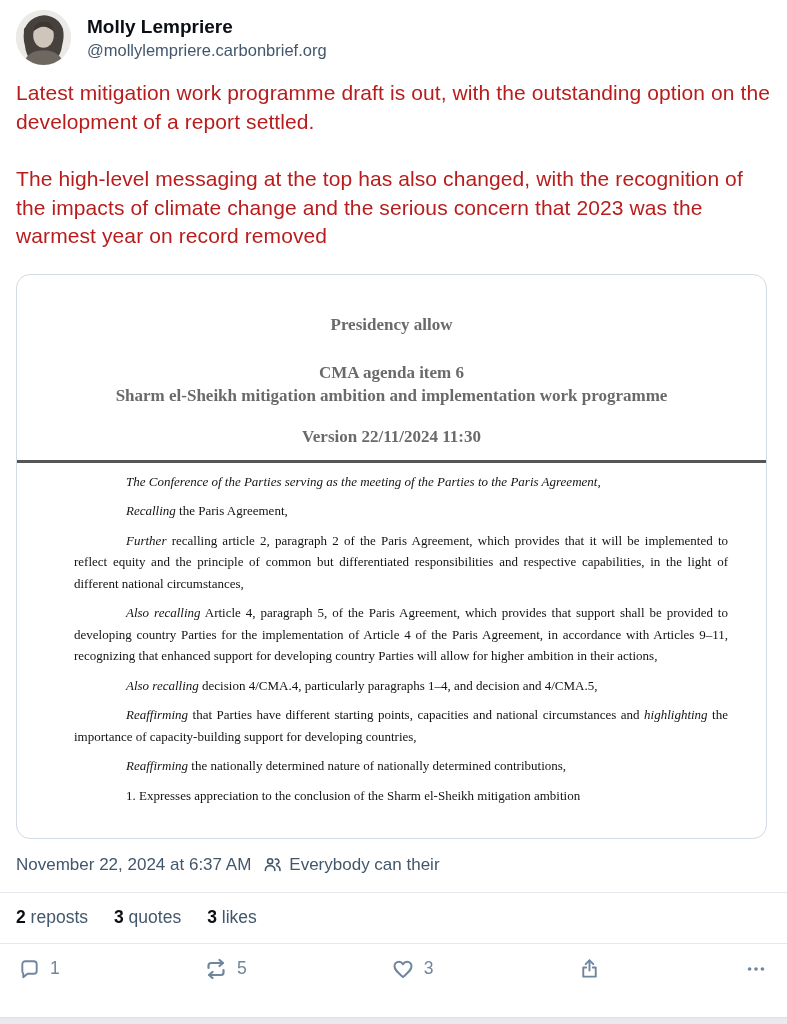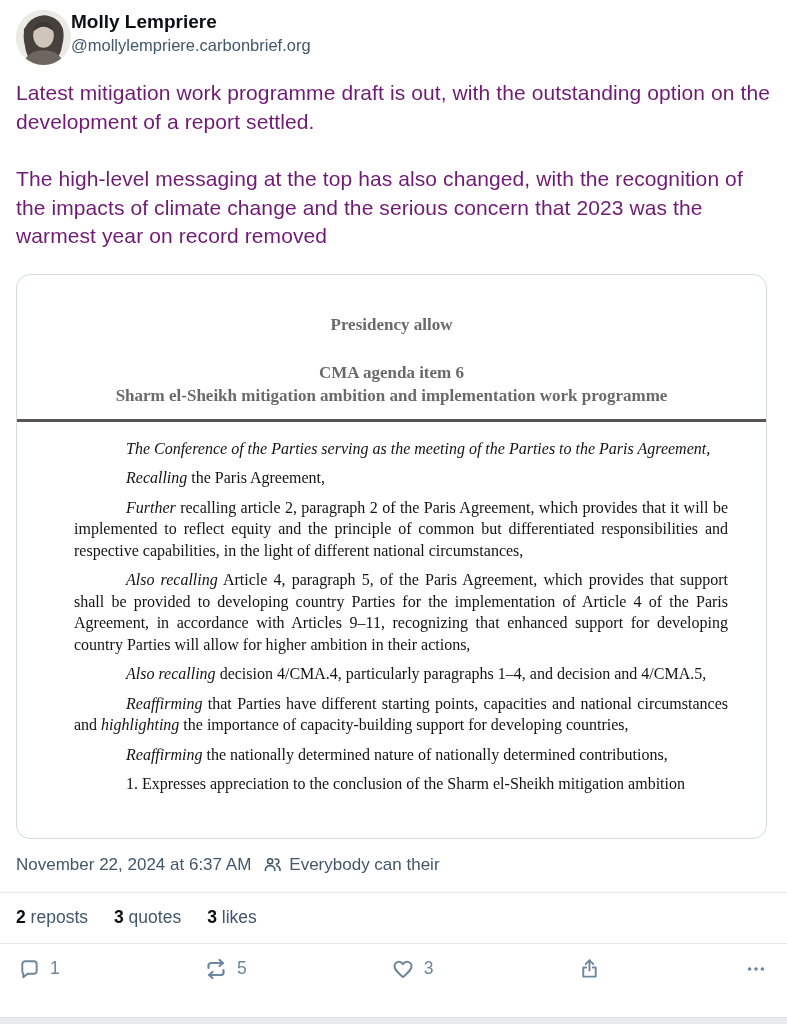--- a/index.html
+++ b/index.html
@@ -2,41 +2,41 @@
 <html><head>
 <meta charset="utf-8">
 <style>
   * { box-sizing: border-box; margin: 0; padding: 0; }
   html, body { background: #fff; }
   body { width: 787px; height: 1024px; font-family: "Liberation Sans", sans-serif; color: #0b0f14; }
   .page { position: relative; width: 787px; height: 1024px; overflow: hidden; background: #fff; }
   .post { padding: 10px 16px 0 16px; }
 
   
-  .post-header { display: flex; }
+  .post-header { display: flex; align-items: center; gap: 16px; }
   .avatar { width: 55px; height: 55px; border-radius: 50%; overflow: hidden; flex: 0 0 55px; background: #e8e6e3; cursor: pointer; }
   .avatar svg { display: block; width: 100%; height: 100%; }
   .display-name { font-size: 19px; font-weight: 700; line-height: 1.25; color: #0b0f14; cursor: pointer; }
   .handle { font-size: 16.5px; color: #42576c; margin-top: 2px; cursor: pointer; }
 
   
-  .post-text { margin-top: 14px; font-size: 21px; line-height: 1.36; color: #701a75; letter-spacing: .1px; }
+  .post-text { margin-top: 14px; font-size: 21px; line-height: 1.36; color: #b91c1c; letter-spacing: .1px; }
   .post-text p + p { margin-top: 29px; }
 
   
   .embed-card { display: block; margin-top: 23px; width: 751px; height: 565px;
     border: 1px solid #d3dae1; border-radius: 14px; overflow: hidden; background: #fff; cursor: pointer; }
   .doc { font-family: "Liberation Serif", serif; }
   .doc-head { text-align: center; color: #6a6a6a; font-weight: 700; padding-top: 40px; }
   .doc-title { font-size: 17px; }
   .doc-sub1 { font-size: 17px; margin-top: 28px; }
   .doc-sub2 { font-size: 17px; margin-top: 3px; }
   .doc-version { font-size: 17px; margin-top: 21px; }
   .doc-rule { border: none; border-top: 3px solid #565656; margin-top: 13px; }
-  .doc-body { margin: 16px 38px 0 57px; font-size: 16px; line-height: 21.5px; color: #131313;
+  .doc-body { margin: 8px 38px 0 57px; font-size: 13px; line-height: 21.5px; color: #131313;
     text-align: justify; }
   .doc-body p { text-indent: 52px; margin: 0 0 8px 0; }
 
   
   .meta-row { display: flex; align-items: flex-start; gap: 12px; margin-top: 16px; font-size: 17px; color: #42576c; }
   .reply-setting { display: inline-flex; align-items: center; gap: 7px; }
   .reply-setting svg { display: block; }
 
   
   .divider { height: 1px; background: #e5e9ed; margin-top: 17px; }
@@ -85,20 +85,21 @@
       <p>Latest mitigation work programme draft is out, with the outstanding option on the development of a report settled.</p>
       <p>The high-level messaging at the top has also changed, with the recognition of the impacts of climate change and the serious concern that 2023 was the warmest year on record removed</p>
     </div>
 
     <figure class="embed-card">
       <div class="doc">
         <div class="doc-head">
           <div class="doc-title">Presidency allow</div>
           <div class="doc-sub1">CMA agenda item 6</div>
           <div class="doc-sub2">Sharm el-Sheikh mitigation ambition and implementation work programme</div>
+          <div class="doc-version">Version 22/11/2024 11:30</div>
         </div>
         <hr class="doc-rule">
         <div class="doc-body" id="doc-body">
             <p><i>The Conference of the Parties serving as the meeting of the Parties to the Paris Agreement,</i></p>
             <p><i>Recalling</i> the Paris Agreement,</p>
             <p><i>Further</i> recalling article 2, paragraph 2 of the Paris Agreement, which provides that it will be implemented to reflect equity and the principle of common but differentiated responsibilities and respective capabilities, in the light of different national circumstances,</p>
             <p><i>Also recalling</i> Article 4, paragraph 5, of the Paris Agreement, which provides that support shall be provided to developing country Parties for the implementation of Article 4 of the Paris Agreement, in accordance with Articles 9–11, recognizing that enhanced support for developing country Parties will allow for higher ambition in their actions,</p>
             <p><i>Also recalling</i> decision 4/CMA.4, particularly paragraphs 1–4, and decision and 4/CMA.5,</p>
             <p><i>Reaffirming</i> that Parties have different starting points, capacities and national circumstances and <i>highlighting</i> the importance of capacity-building support for developing countries,</p>
             <p><i>Reaffirming</i> the nationally determined nature of nationally determined contributions,</p>

